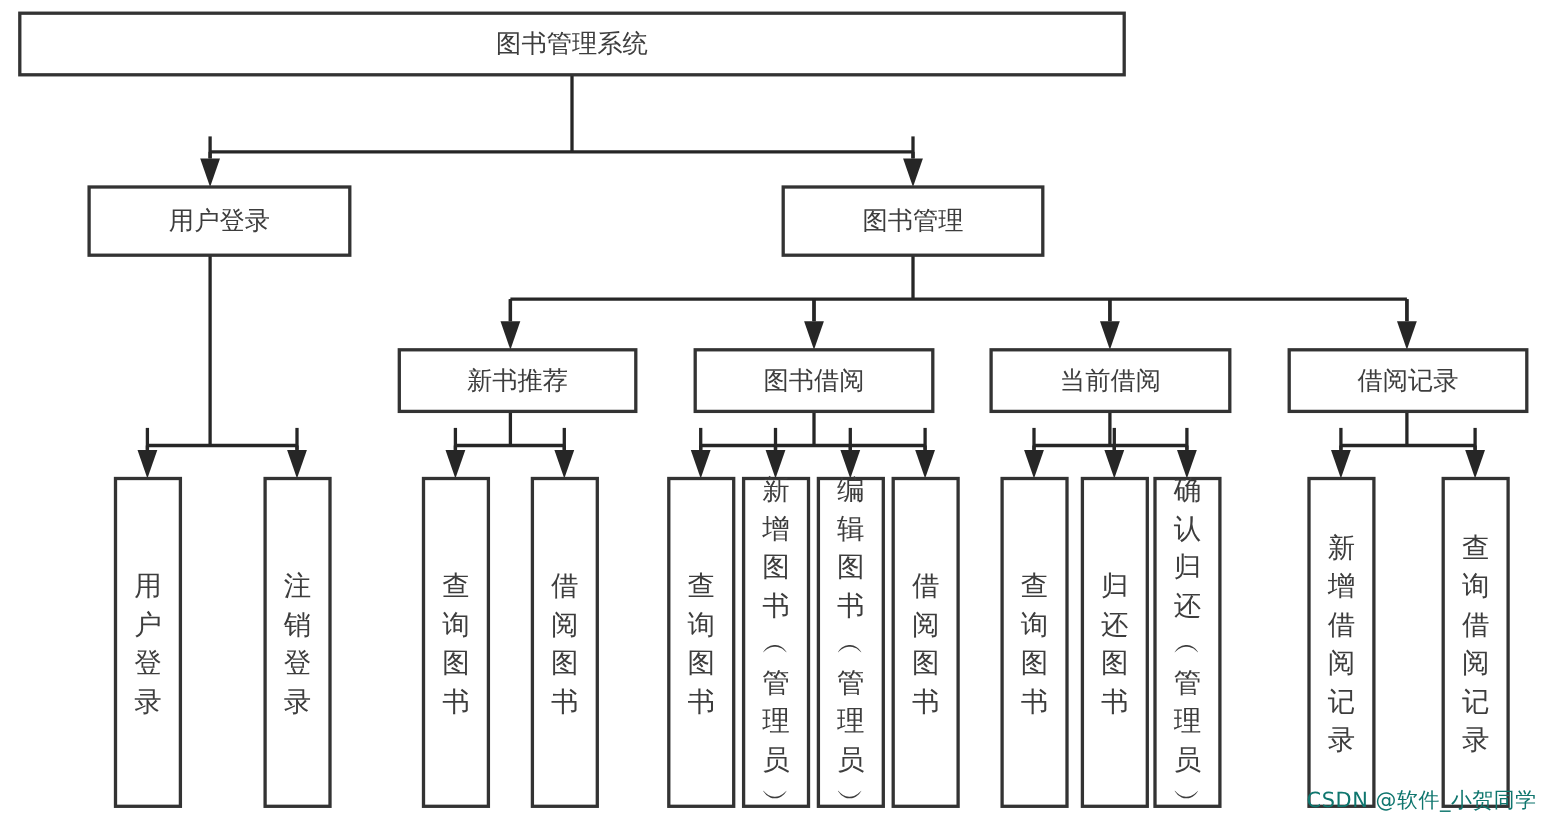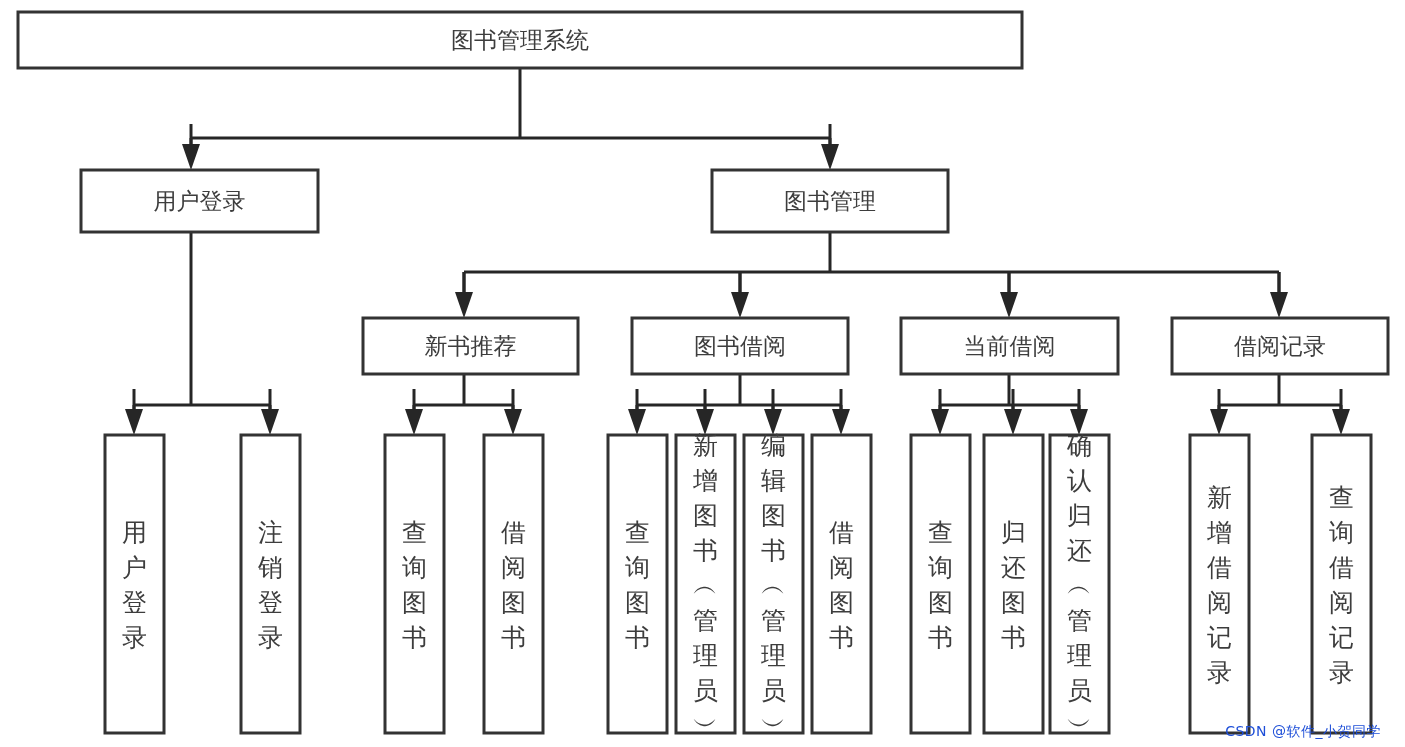--- a/index.html
+++ b/index.html
@@ -52,25 +52,25 @@
     stroke: #262626;
     stroke-width: 3;
     fill: none;
   }
   .arrow-head {
     fill: #262626;
     stroke: none;
   }
   .watermark {
     position: absolute;
-    right: 24px;
+    right: 8px;
     bottom: 6px;
     font-family: "DejaVu Sans", "Liberation Sans", sans-serif;
-    font-size: 14px;
-    color: #1d4ed8;
+    font-size: 19px;
+    color: #0f766e;
     letter-spacing: 0.5px;
     white-space: nowrap;
     pointer-events: none;
   }
 </style>
 </head>
 <body>
 
 <div id="diagram-root">
 

